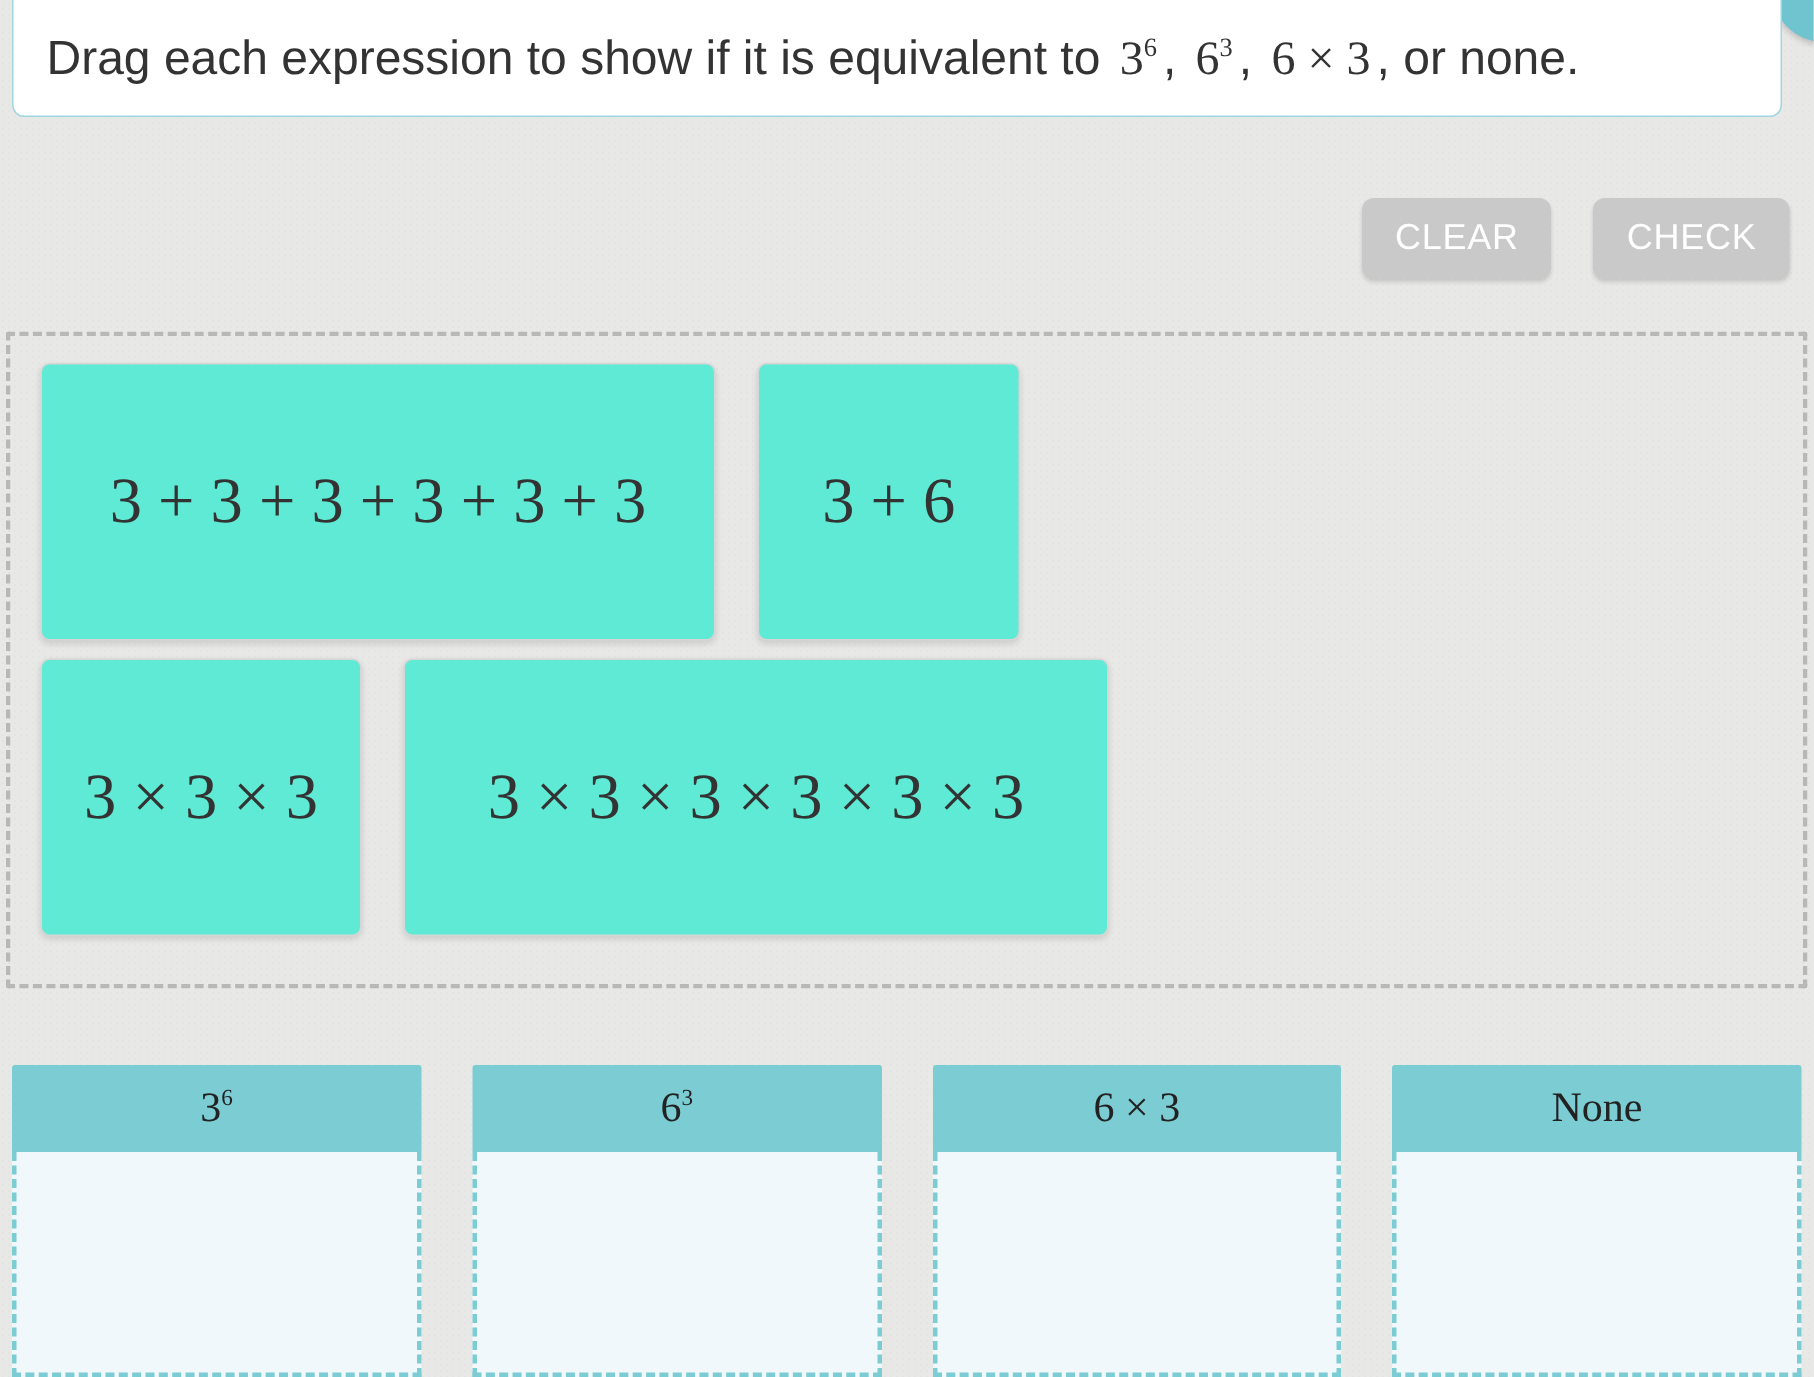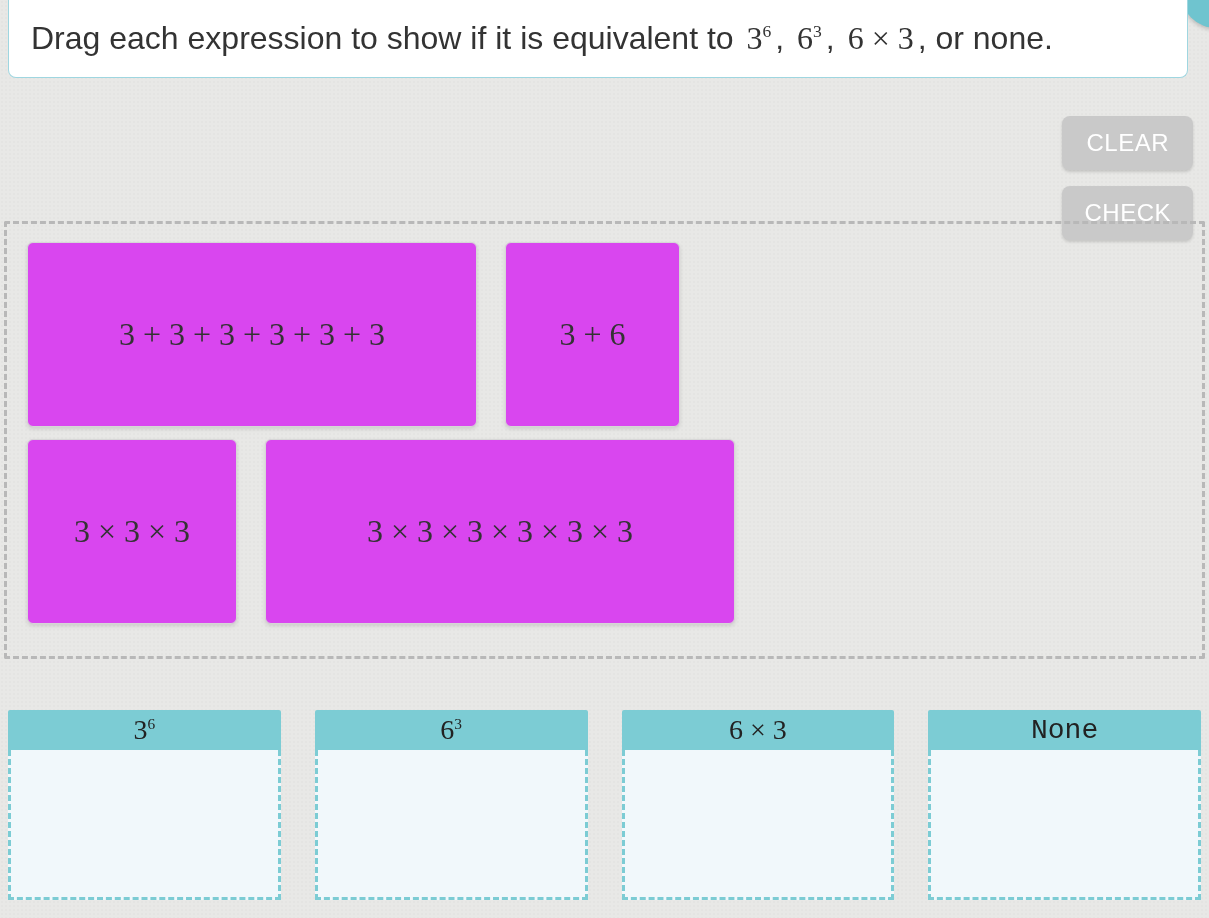--- a/index.html
+++ b/index.html
@@ -38,22 +38,22 @@
     right: -42px; top: -42px;
     width: 70px; height: 70px;
     border-radius: 50%;
     background: #6fc4cf;
     box-shadow: 0 2px 4px rgba(0,0,0,.2);
   }
 
   
   .action-row {
     position: absolute;
-    top: 116px; right: 16px;
-    display: flex; gap: 16px; flex-direction: column;
+    top: 132px; right: 16px;
+    display: flex; gap: 28px;
   }
   .action-btn {
     height: 54px;
     padding: 0 22px;
     background: #c9c9c9;
     border: none;
     border-radius: 8px;
     color: #fff;
     font-size: 24px;
     font-weight: 500;
@@ -76,30 +76,30 @@
     width: 100%; height: 100%;
     padding: 18px 20px;
   }
   .row1, .row2 {
     display: flex;
     gap: 28px;
     align-items: stretch;
   }
   .row2 { margin-top: 12px; }
   .card {
-    background: #d946ef;
+    background: #5eead4;
     border: 1px solid #d6d6d6;
     border-radius: 6px;
     box-shadow: 0 2px 4px rgba(0,0,0,.12);
     height: 185px;
     display: flex;
     align-items: center;
     justify-content: center;
     font-family: "Times New Roman", serif;
-    font-size: 32px;
+    font-size: 43px;
     color: #333;
     padding: 0 28px;
     white-space: nowrap;
     cursor: grab;
   }
 
   
   .targets {
     position: absolute;
     left: 0; top: 710px;
@@ -107,31 +107,31 @@
     display: flex;
     gap: 34px;
     padding: 0 8px;
   }
   .target {
     flex: 1 1 0;
     display: flex;
     flex-direction: column;
   }
   .target-header {
-    height: 40px;
+    height: 58px;
     background: #7cccd4;
     display: flex;
     align-items: center;
     justify-content: center;
     font-size: 28px;
     color: #222;
     font-family: "Times New Roman", serif;
     border-radius: 2px 2px 0 0;
   }
-  .target-header.none-label { font-family: Liberation Mono, monospace; }
+  .target-header.none-label { font-family: Liberation Serif, serif; }
   .target-header sup { font-size: 0.55em; vertical-align: super; line-height: 0; }
   .target-drop {
     height: 150px;
     background: #f1f8fb;
     border-left: 3px dashed #7cccd4;
     border-right: 3px dashed #7cccd4;
     border-bottom: 3px dashed #7cccd4;
     border-top: none;
   }
 

